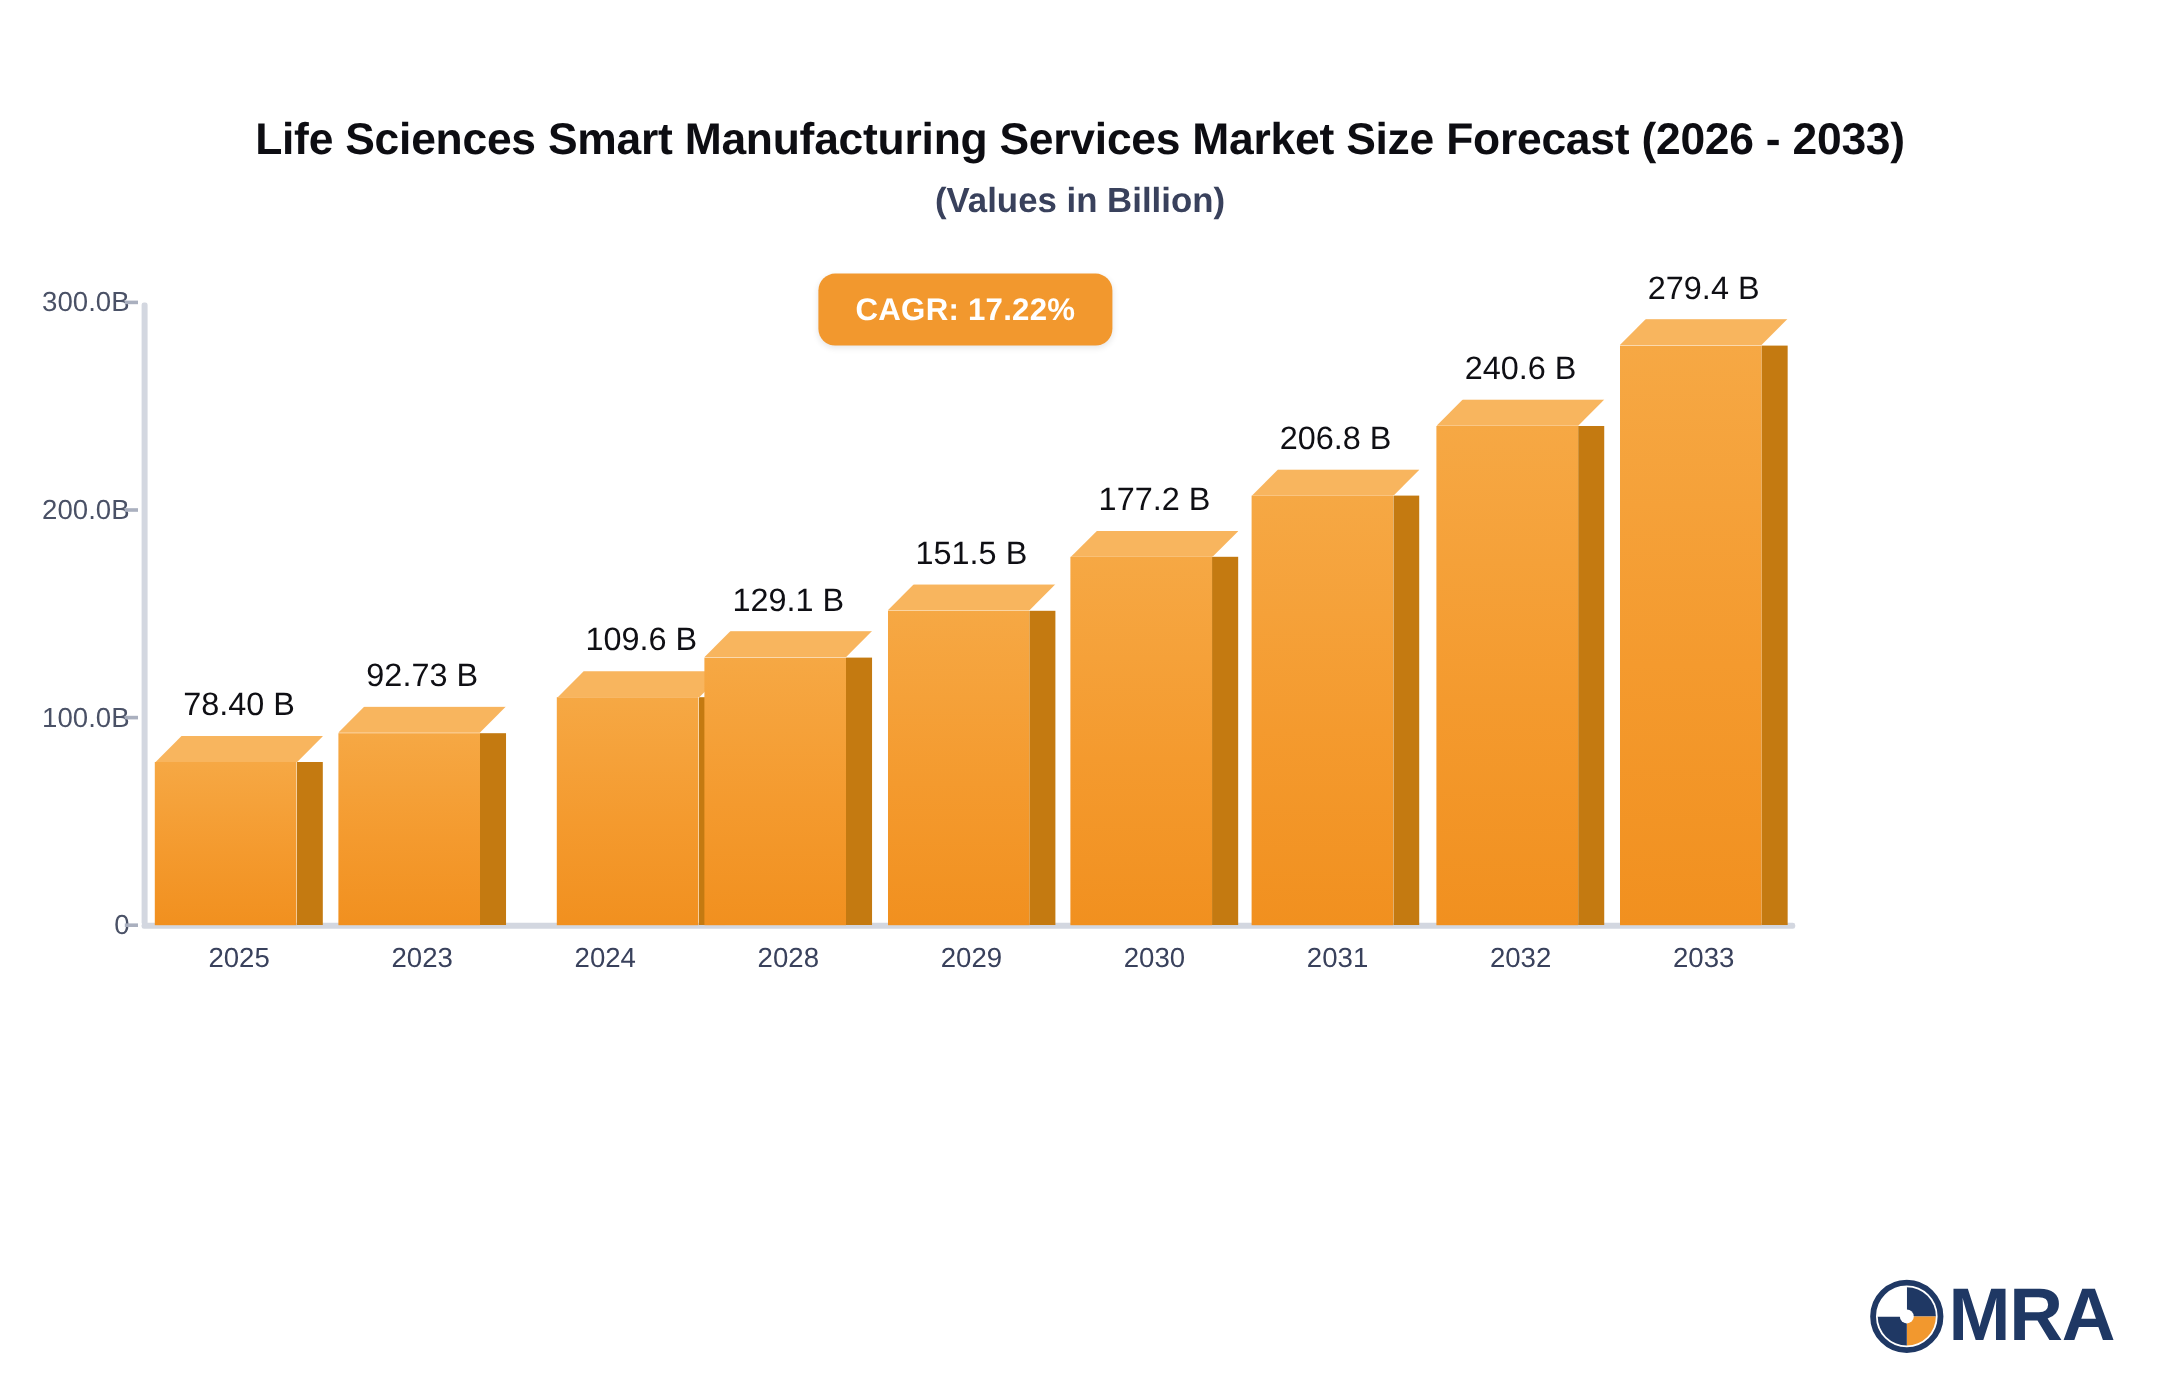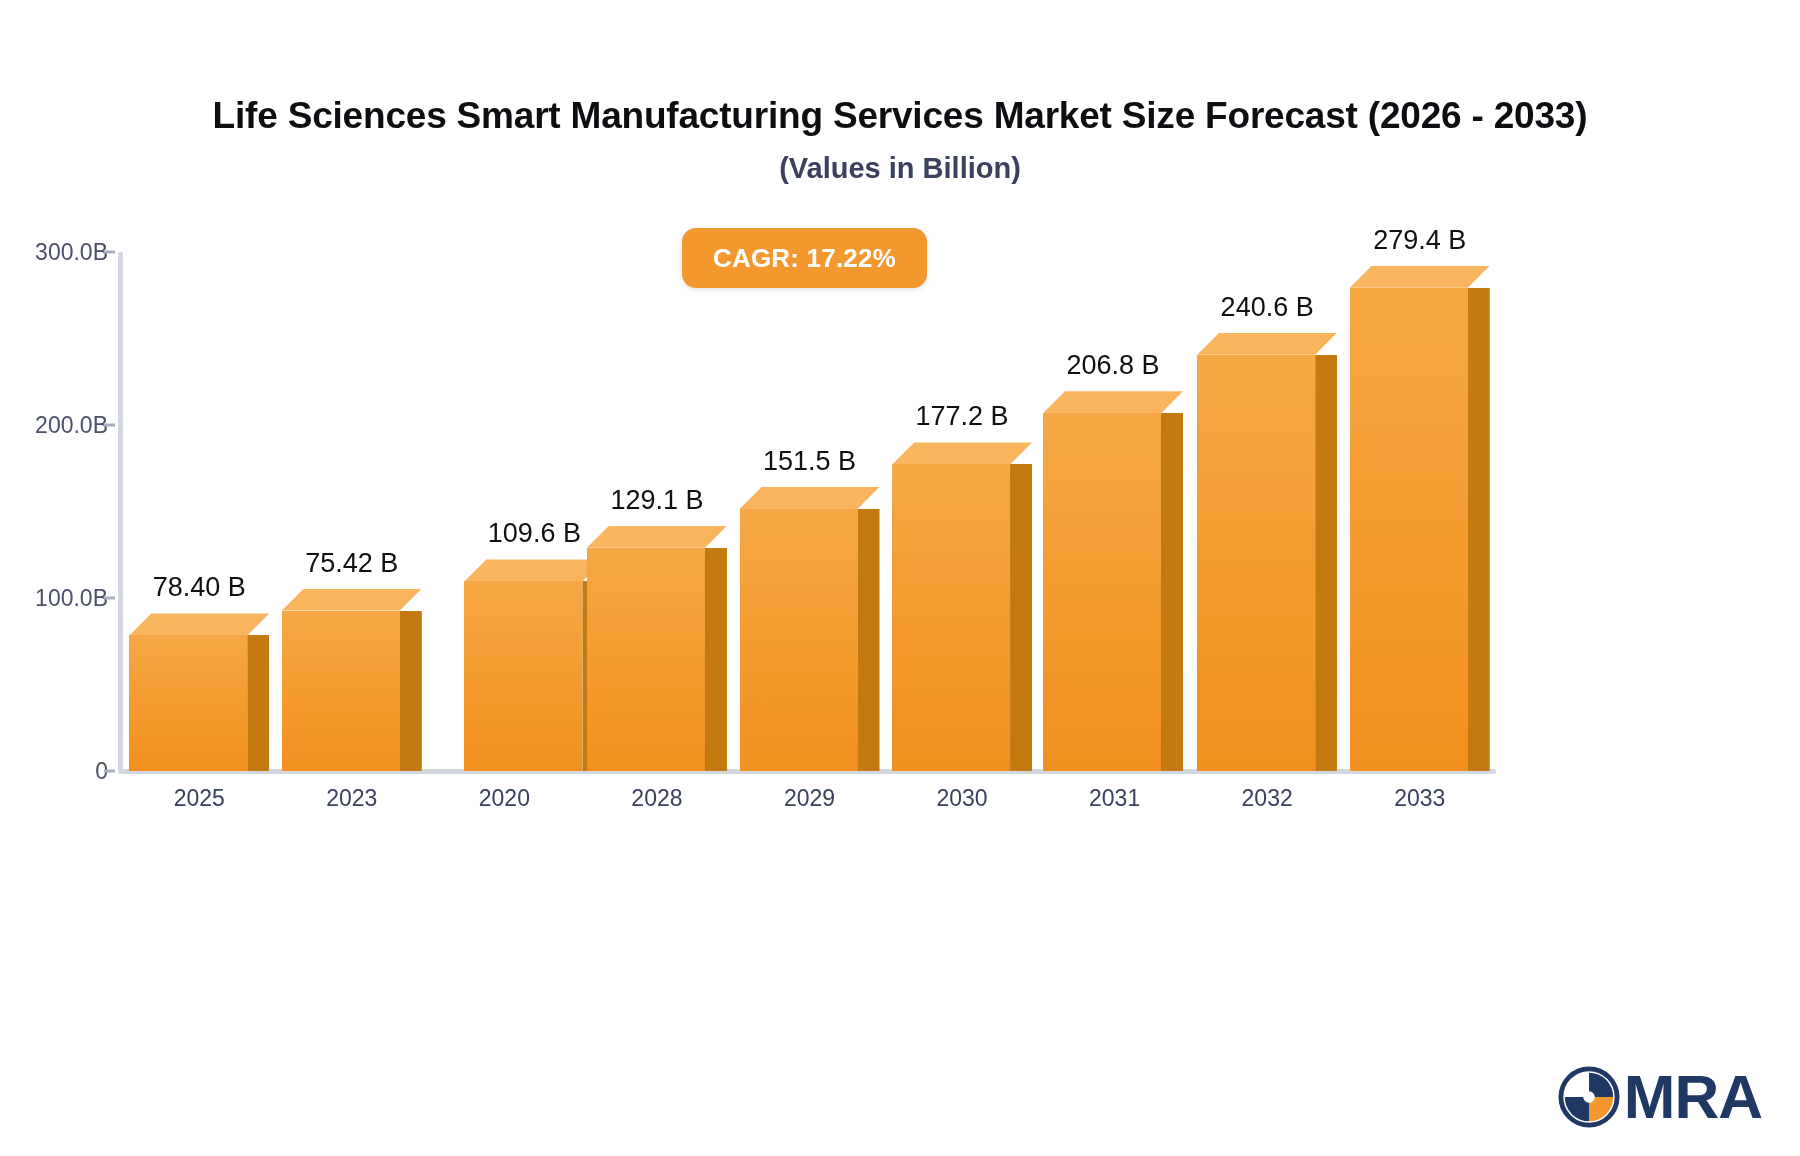--- a/index.html
+++ b/index.html
@@ -218,21 +218,21 @@
         <div class="bar-group" style="left: 129.278px; width: 140px; height: 157.632px;">
           <div class="bar-front" style="width: 118px; height: 135.632px;"></div>
           <div class="bar-side" style="left: 118px; width: 22px; height: 135.632px; clip-path: polygon(0px 0px, 100% -22px, 100% 100%, 0px 100%);"></div>
           <div class="bar-top" style="left: 0px; bottom: 135.632px; width: 140px; height: 22px; clip-path: polygon(0px 100%, 22px 0px, 100% 0px, 118px 100%);"></div>
           <div class="bar-label" style="bottom: 167.632px;">78.40 B</div>
         </div>
         <div class="bar-group" style="left: 281.833px; width: 140px; height: 182.423px;">
           <div class="bar-front" style="width: 118px; height: 160.423px;"></div>
           <div class="bar-side" style="left: 118px; width: 22px; height: 160.423px; clip-path: polygon(0px 0px, 100% -22px, 100% 100%, 0px 100%);"></div>
           <div class="bar-top" style="left: 0px; bottom: 160.423px; width: 140px; height: 22px; clip-path: polygon(0px 100%, 22px 0px, 100% 0px, 118px 100%);"></div>
-          <div class="bar-label" style="bottom: 192.423px;">75.42 B</div>
+          <div class="bar-label" style="bottom: 192.423px;">92.73 B</div>
         </div>
         <div class="bar-group" style="left: 434.389px; width: 140px; height: 211.608px; margin-left: 30px;">
           <div class="bar-front" style="width: 118px; height: 189.608px;"></div>
           <div class="bar-side" style="left: 118px; width: 22px; height: 189.608px; clip-path: polygon(0px 0px, 100% -22px, 100% 100%, 0px 100%);"></div>
           <div class="bar-top" style="left: 0px; bottom: 189.608px; width: 140px; height: 22px; clip-path: polygon(0px 100%, 22px 0px, 100% 0px, 118px 100%);"></div>
           <div class="bar-label" style="bottom: 221.608px;">109.6 B</div>
         </div>
         <div class="bar-group" style="left: 586.944px; width: 140px; height: 245.343px;">
           <div class="bar-front" style="width: 118px; height: 223.343px;"></div>
           <div class="bar-side" style="left: 118px; width: 22px; height: 223.343px; clip-path: polygon(0px 0px, 100% -22px, 100% 100%, 0px 100%);"></div>
@@ -266,21 +266,21 @@
         <div class="bar-group" style="left: 1349.72px; width: 140px; height: 608px;">
           <div class="bar-front" style="width: 118px; height: 483.362px;"></div>
           <div class="bar-side" style="left: 118px; width: 22px; height: 483.362px; clip-path: polygon(0px 0px, 100% -22px, 100% 100%, 0px 100%);"></div>
           <div class="bar-top" style="left: 0px; bottom: 483.362px; width: 140px; height: 22px; clip-path: polygon(0px 100%, 22px 0px, 100% 0px, 118px 100%);"></div>
           <div class="bar-label" style="bottom: 515.362px;">279.4 B</div>
         </div>
       </div>
     <div id="x-ticks">
         <div class="x-tick-label" style="left: 199.278px;">2025</div>
         <div class="x-tick-label" style="left: 351.833px;">2023</div>
-        <div class="x-tick-label" style="left: 504.389px;">2020</div>
+        <div class="x-tick-label" style="left: 504.389px;">2024</div>
         <div class="x-tick-label" style="left: 656.944px;">2028</div>
         <div class="x-tick-label" style="left: 809.5px;">2029</div>
         <div class="x-tick-label" style="left: 962.056px;">2030</div>
         <div class="x-tick-label" style="left: 1114.61px;">2031</div>
         <div class="x-tick-label" style="left: 1267.17px;">2032</div>
         <div class="x-tick-label" style="left: 1419.72px;">2033</div>
       </div>
   </div>
 
   <div class="logo">

